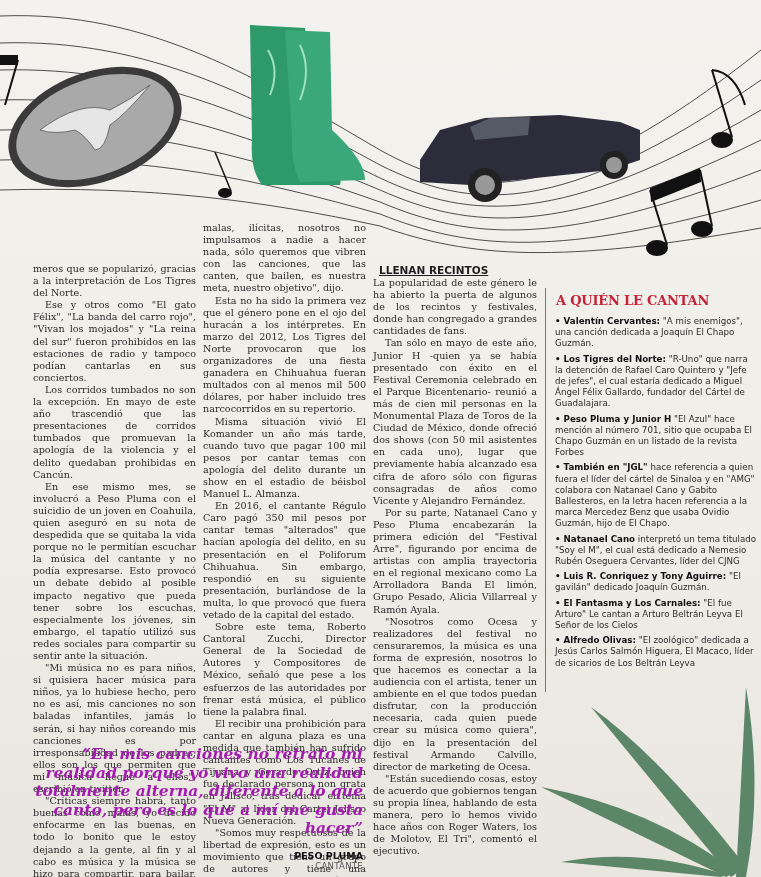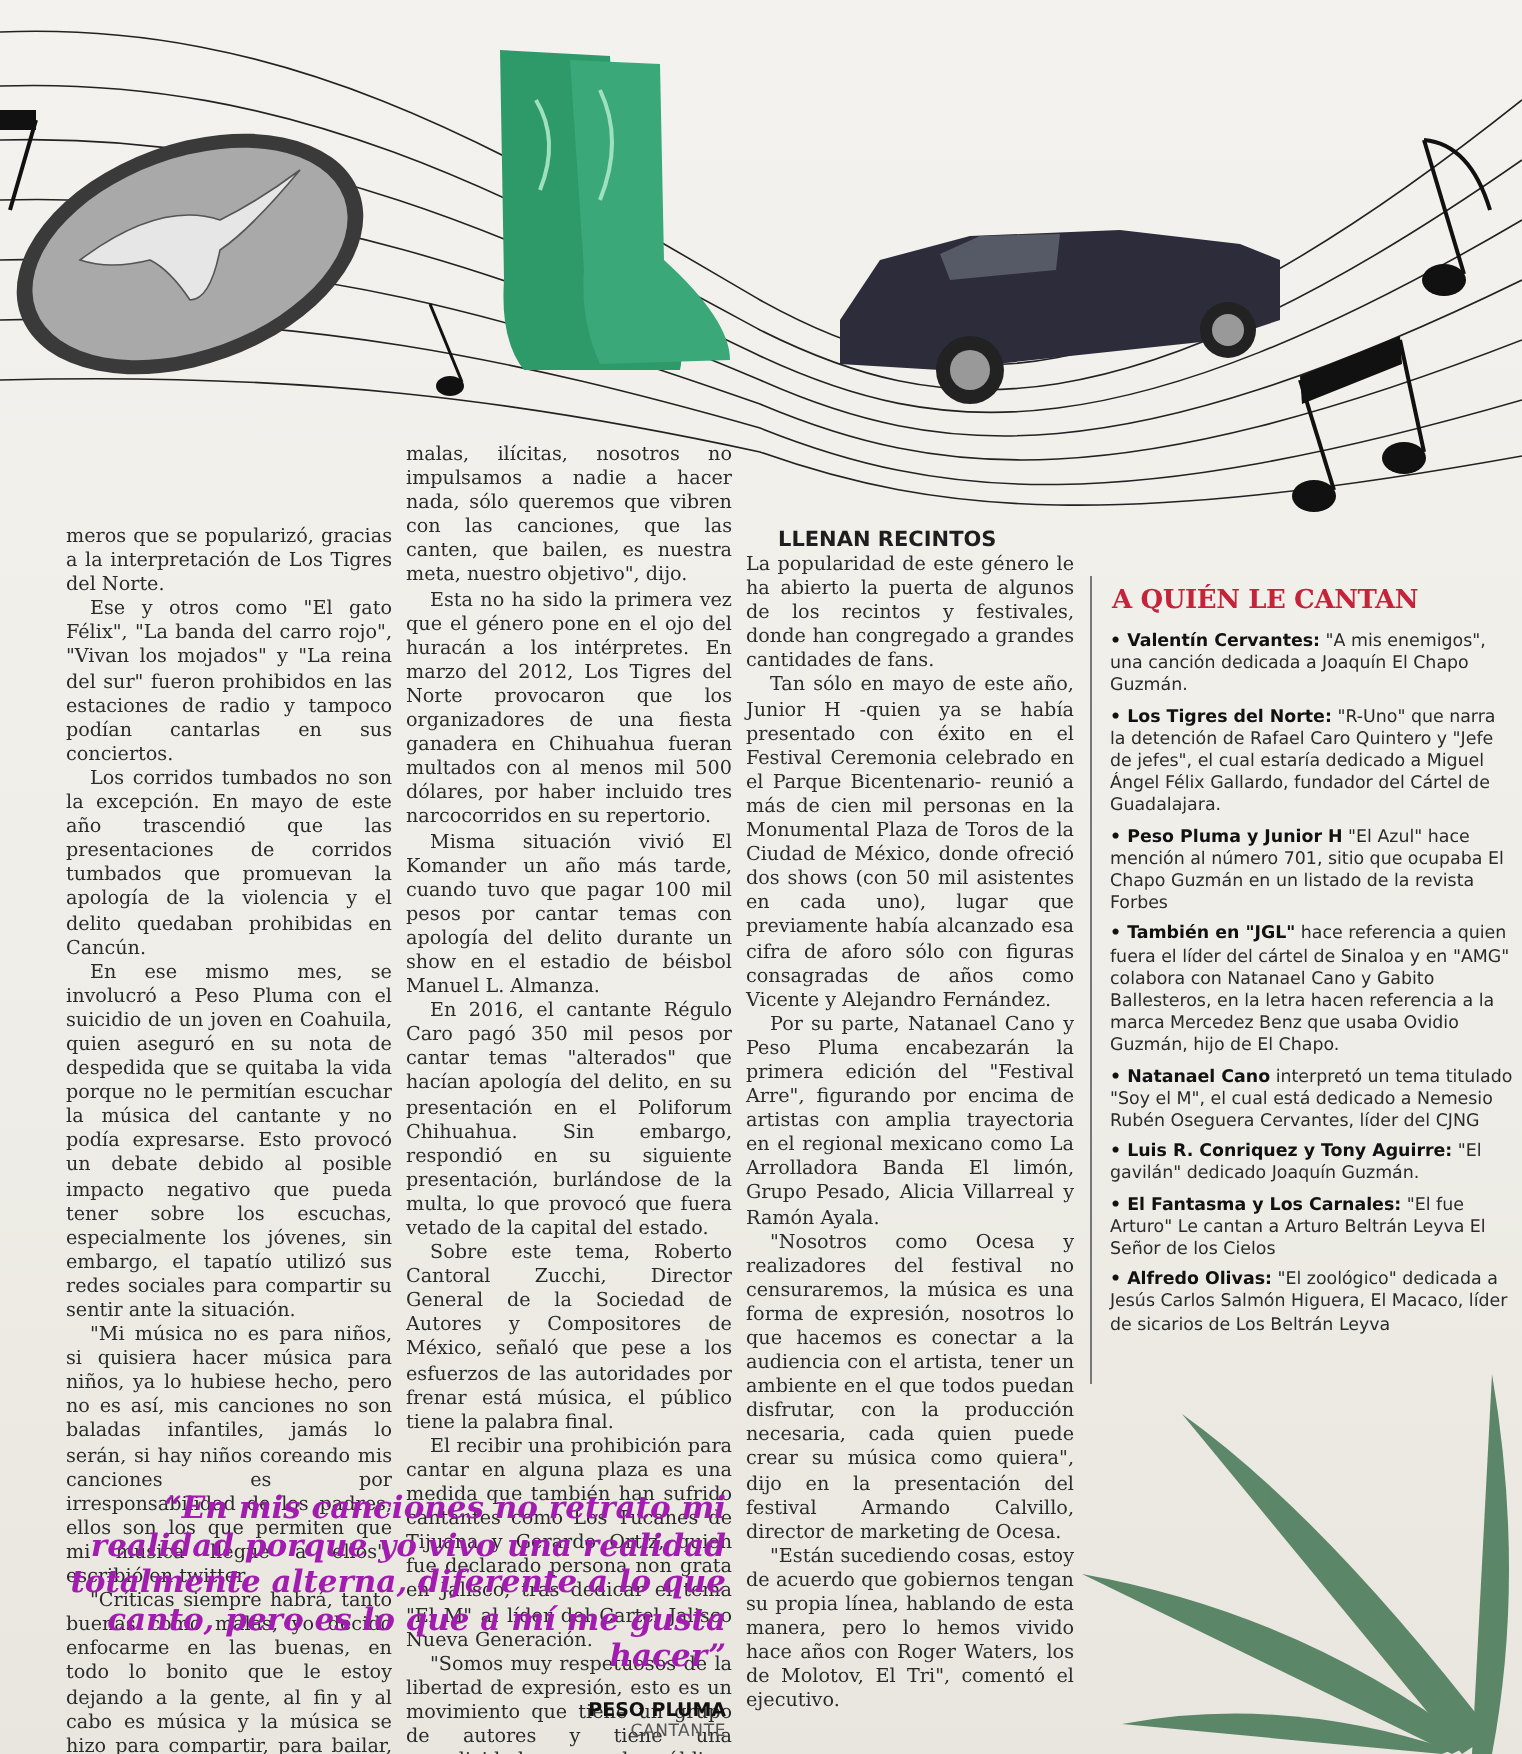--- a/index.html
+++ b/index.html
@@ -5,21 +5,21 @@
   html,body{margin:0;padding:0;}
   body{width:761px;height:877px;overflow:hidden;background:#efede8;position:relative;font-family:"DejaVu Serif",serif;color:#2a2a2a;}
   .bg{position:absolute;inset:0;background:linear-gradient(180deg,#f3f2ee 0%,#efede7 60%,#e9e6df 100%);}
   .staff{position:absolute;left:0;top:0;width:761px;height:300px;}
   .col{position:absolute;font-size:9.6px;line-height:12.1px;text-align:justify;hyphens:auto;}
   .col p{margin:0;text-indent:12px;}
   .col p.first{text-indent:0;}
   #c1{left:33px;top:263px;width:163px;}
   #c2{left:203px;top:222px;width:163px;}
   #c3{left:373px;top:264px;width:164px;}
-  .subhead{font-family:"DejaVu Sans",sans-serif;font-weight:bold;font-size:10.5px;line-height:12px;color:#1e1e1e;margin:0 0 1px 16px;}
+  .subhead{font-family:"DejaVu Sans",sans-serif;font-weight:bold;font-size:10.5px;line-height:12px;color:#1e1e1e;margin:0 0 1px 6px;text-decoration:underline;}
   .quote{position:absolute;left:33px;top:745px;width:330px;text-align:right;font-family:"DejaVu Serif",serif;font-style:italic;font-weight:bold;color:#a21caf;font-size:15.5px;line-height:18.5px;}
   .attr-name{position:absolute;right:398px;top:850px;font-family:"DejaVu Sans",sans-serif;font-weight:bold;font-size:9.5px;color:#111;}
   .attr-role{position:absolute;right:398px;top:861px;font-family:"DejaVu Sans",sans-serif;font-size:8.5px;color:#555;letter-spacing:.3px;}
   .box{position:absolute;left:545px;top:288px;width:212px;height:404px;border-left:1px solid #777;}
   .box h2{margin:5px 0 8px 10px;font-family:"DejaVu Serif",serif;font-weight:bold;color:#c4233a;font-size:13px;letter-spacing:-.2px;}
   .box ul{list-style:none;margin:0;padding:0 0 0 9px;}
   .box li{font-family:"DejaVu Sans",sans-serif;font-size:8.7px;line-height:11.2px;margin-bottom:4px;color:#2a2a2a;}
   .box li b{color:#111;}
   .box li b::before{content:"• ";}
   .leaf{position:absolute;right:0;bottom:0;width:230px;height:230px;}

